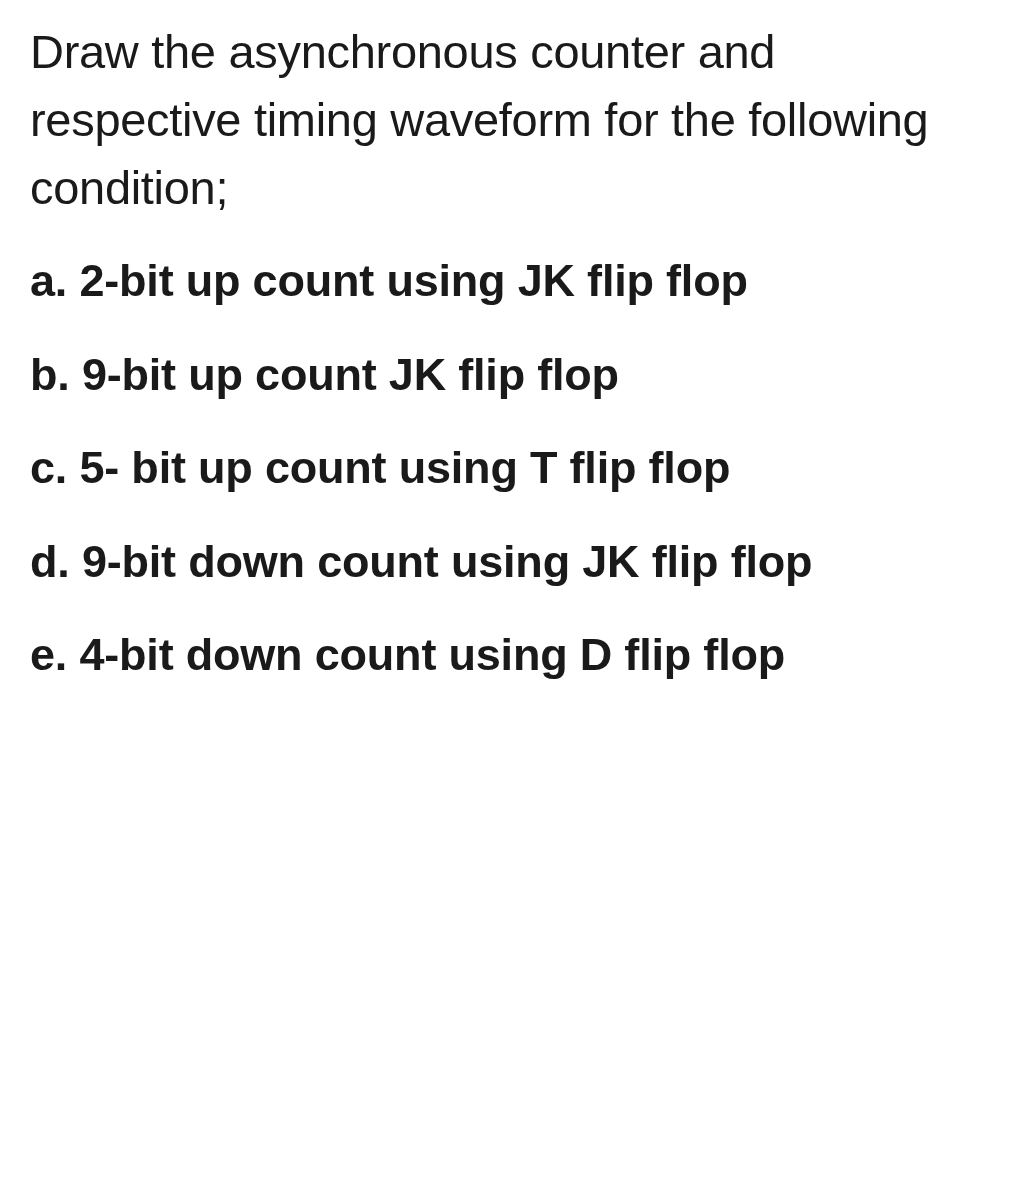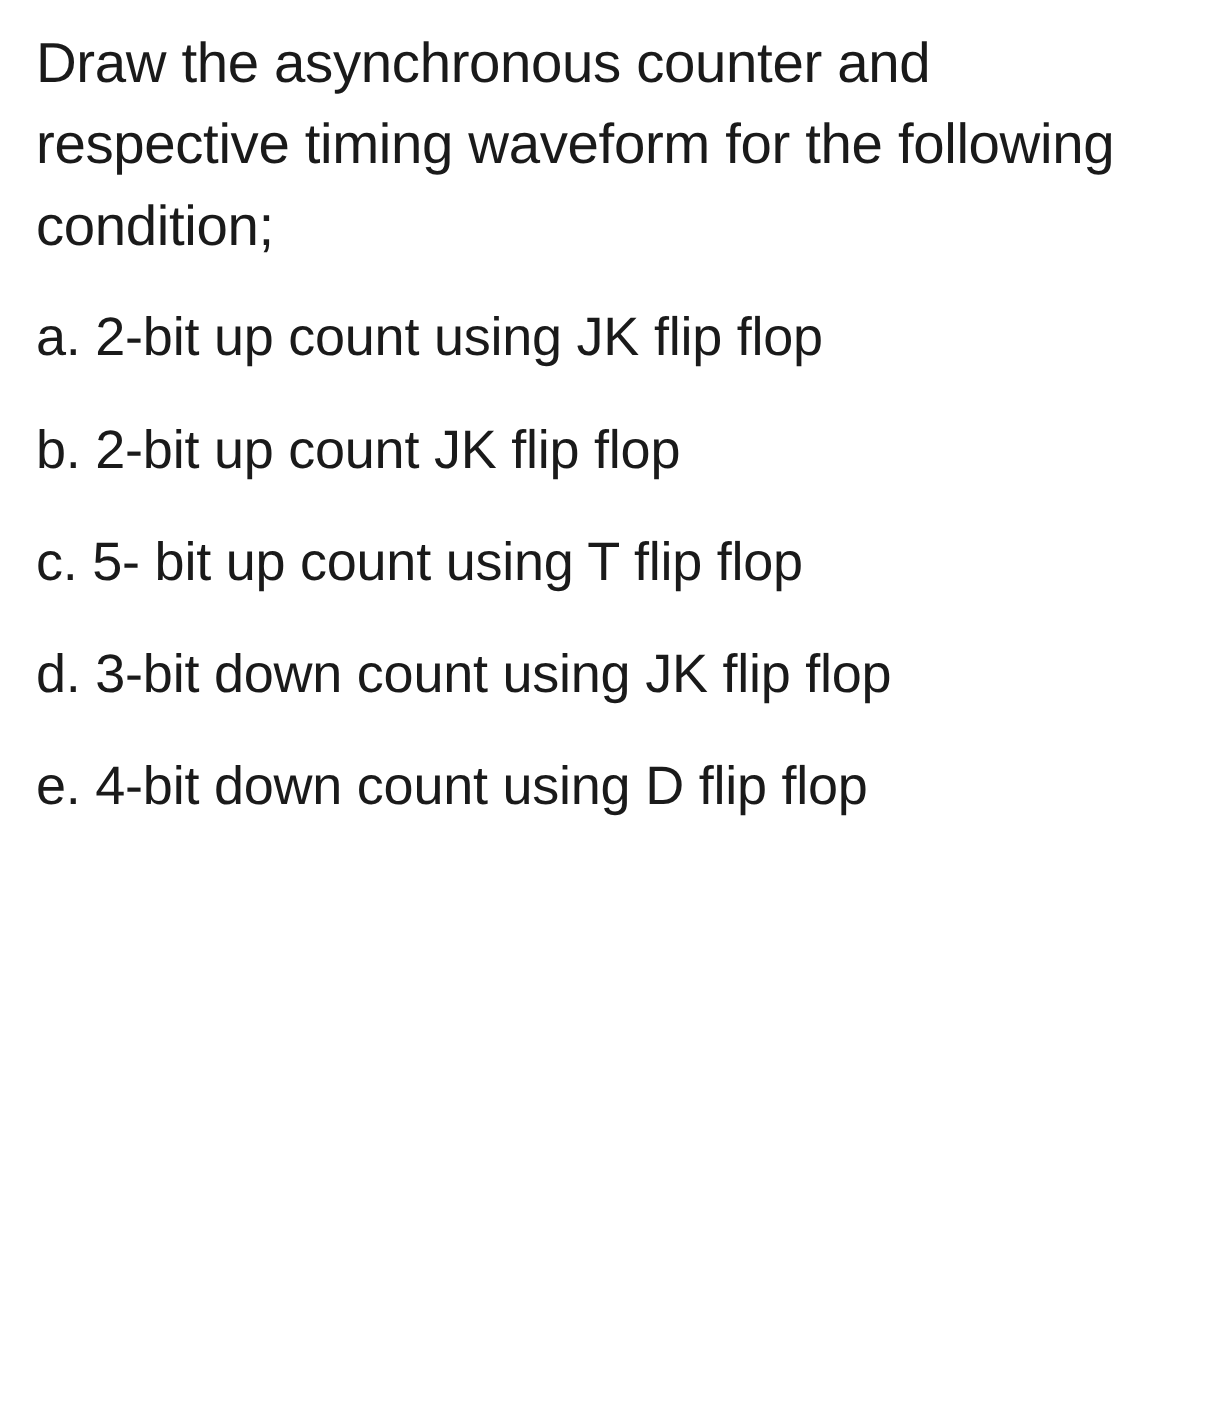--- a/index.html
+++ b/index.html
@@ -16,32 +16,32 @@
       padding: 18px 30px 30px 30px;
     }
     .question-title {
       font-weight: 400;
       font-size: 47px;
       line-height: 1.45;
       margin-bottom: 30px;
       letter-spacing: -0.3px;
     }
     .option {
-      font-weight: 400;
+      font-weight: 700;
       font-size: 45px;
       line-height: 1.3;
       margin-bottom: 35px;
       letter-spacing: -0.2px;
     }
     .option:last-child {
       margin-bottom: 10px;
     }
   </style>
 </head>
 <body>
 
 <div class="question-title">Draw the asynchronous counter and respective timing waveform for the following condition;</div>
 
 <div class="option">a. 2-bit up count using JK flip flop</div>
-<div class="option">b. 2-bit up count JK flip flop</div>
+<div class="option">b. 9-bit up count JK flip flop</div>
 <div class="option">c. 5- bit up count using T flip flop</div>
-<div class="option">d. 3-bit down count using JK flip flop</div>
+<div class="option">d. 9-bit down count using JK flip flop</div>
 <div class="option">e. 4-bit down count using D flip flop</div>
 
 </body></html>

